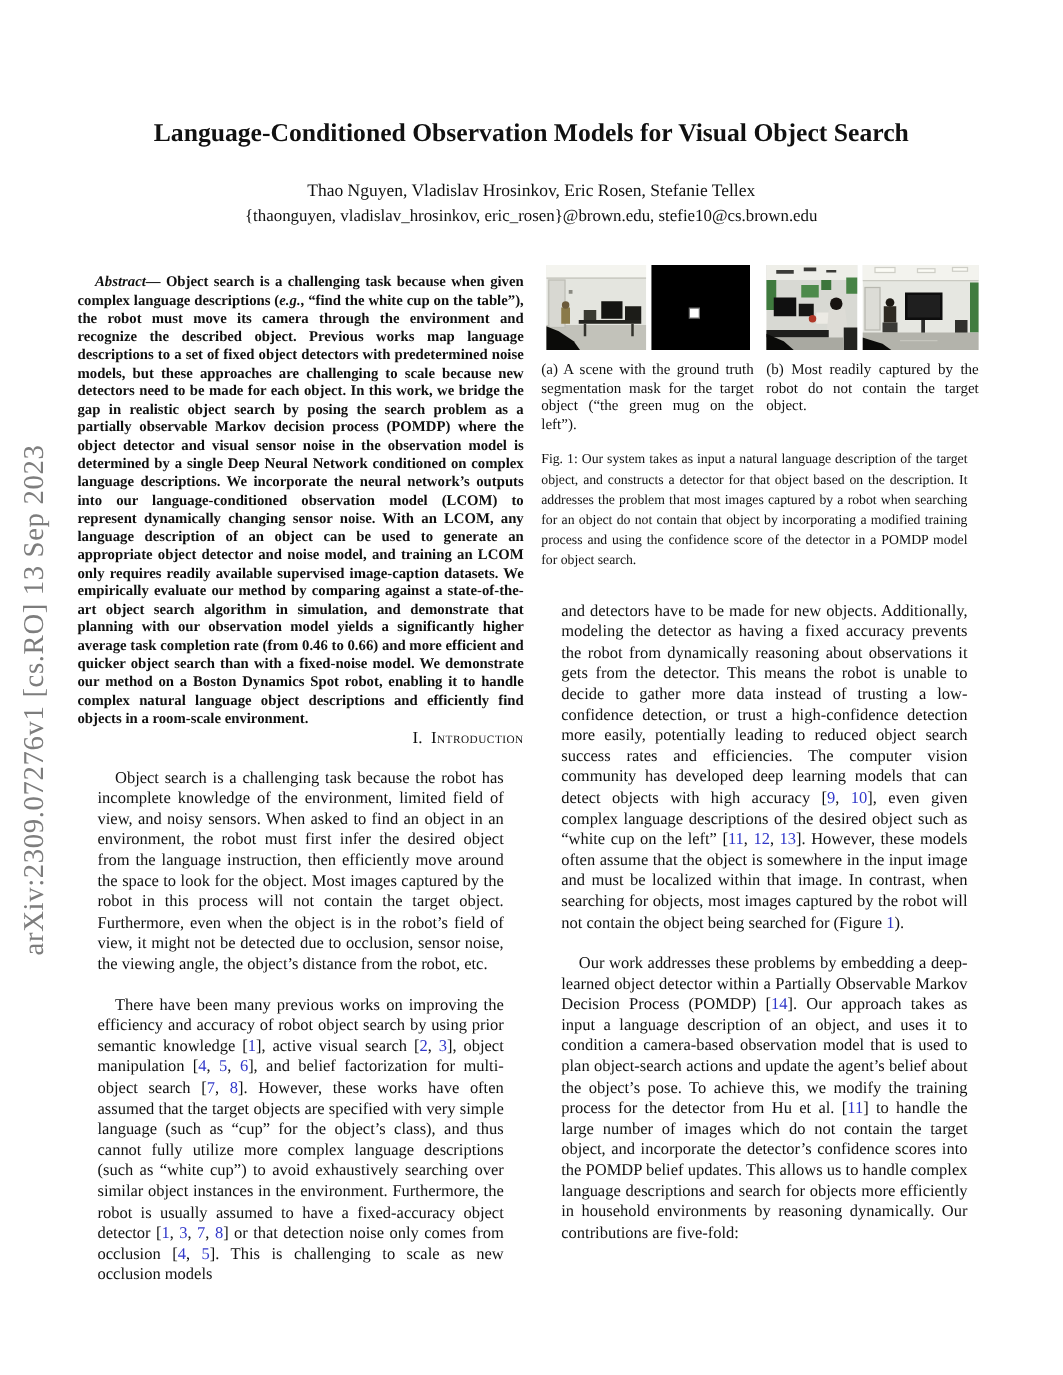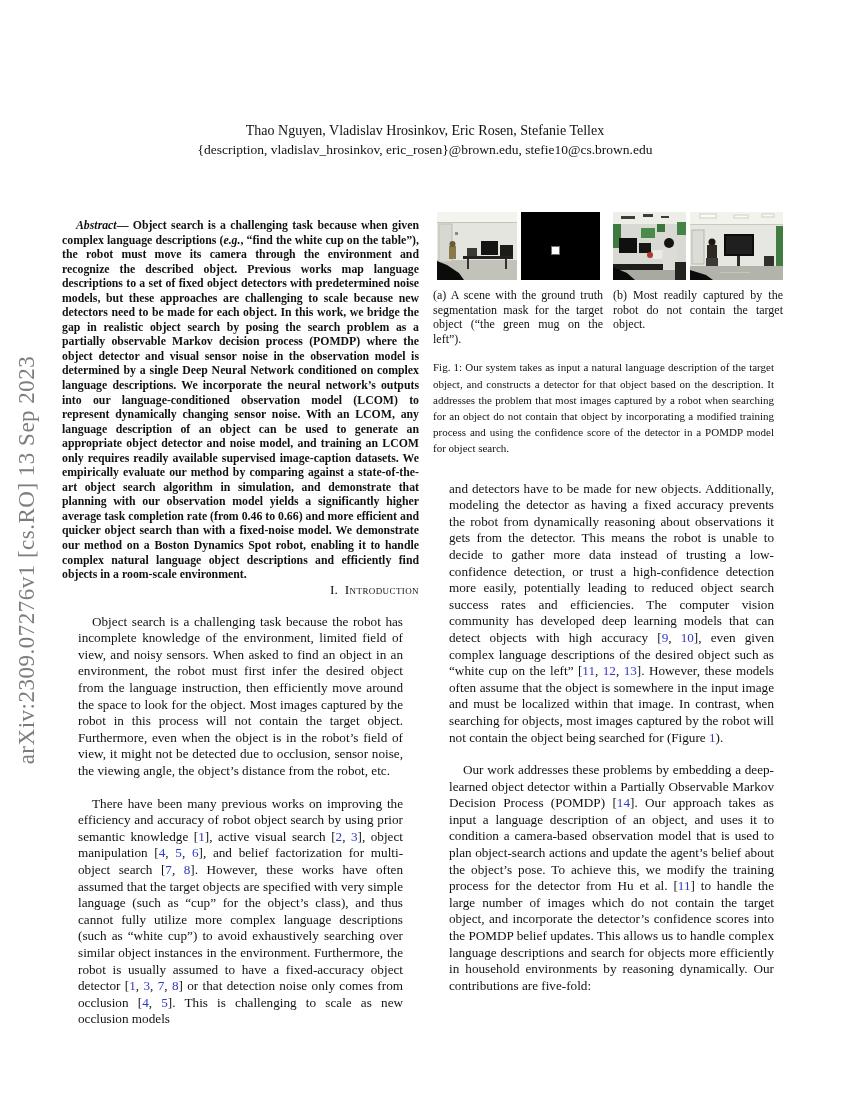--- a/index.html
+++ b/index.html
@@ -48,22 +48,23 @@
   .figcap { margin:13px 16px 0 0; font-size:11px; line-height:16.2px; text-align:justify; }
   .rc-para1 { margin-top:0; }
   .rc-para2 { margin-top:0; }
 </style>
 </head>
 <body>
 
 <div class="arxiv-vert">arXiv:2309.07276v1  [cs.RO]  13 Sep 2023</div>
 
 <header>
+  <h1 class="title">Language-Conditioned Observation Models for Visual Object Search</h1>
   <div class="authors">Thao Nguyen, Vladislav Hrosinkov, Eric Rosen, Stefanie Tellex</div>
-  <div class="emails">{description, vladislav_hrosinkov, eric_rosen}@brown.edu, stefie10@cs.brown.edu</div>
+  <div class="emails">{thaonguyen, vladislav_hrosinkov, eric_rosen}@brown.edu, stefie10@cs.brown.edu</div>
 </header>
 
 <div class="col col-left">
   <p class="abstract"><span class="ital">Abstract</span><span>— Object search is a challenging task because when given complex language descriptions (</span><span class="ital">e.g.</span><span>, “find the white cup on the table”), the robot must move its camera through the environment and recognize the described object. Previous works map language descriptions to a set of fixed object detectors with predetermined noise models, but these approaches are challenging to scale because new detectors need to be made for each object. In this work, we bridge the gap in realistic object search by posing the search problem as a partially observable Markov decision process (POMDP) where the object detector and visual sensor noise in the observation model is determined by a single Deep Neural Network conditioned on complex language descriptions. We incorporate the neural network’s outputs into our language-conditioned observation model (LCOM) to represent dynamically changing sensor noise. With an LCOM, any language description of an object can be used to generate an appropriate object detector and noise model, and training an LCOM only requires readily available supervised image-caption datasets. We empirically evaluate our method by comparing against a state-of-the-art object search algorithm in simulation, and demonstrate that planning with our observation model yields a significantly higher average task completion rate (from 0.46 to 0.66) and more efficient and quicker object search than with a fixed-noise model. We demonstrate our method on a Boston Dynamics Spot robot, enabling it to handle complex natural language object descriptions and efficiently find objects in a room-scale environment.</span></p>
 
   <h2 class="sec"><span>I.</span>&nbsp;&nbsp;<span class="sc">Introduction</span></h2>
 
   <p class="body indent"><span>Object search is a challenging task because the robot has incomplete knowledge of the environment, limited field of view, and noisy sensors. When asked to find an object in an environment, the robot must first infer the desired object from the language instruction, then efficiently move around the space to look for the object. Most images captured by the robot in this process will not contain the target object. Furthermore, even when the object is in the robot’s field of view, it might not be detected due to occlusion, sensor noise, the viewing angle, the object’s distance from the robot, etc.</span></p>
   <p class="body indent"><span>There have been many previous works on improving the efficiency and accuracy of robot object search by using prior semantic knowledge [</span><span class="cite">1</span><span>], active visual search [</span><span class="cite">2</span><span>, </span><span class="cite">3</span><span>], object manipulation [</span><span class="cite">4</span><span>, </span><span class="cite">5</span><span>, </span><span class="cite">6</span><span>], and belief factorization for multi-object search [</span><span class="cite">7</span><span>, </span><span class="cite">8</span><span>]. However, these works have often assumed that the target objects are specified with very simple language (such as “cup” for the object’s class), and thus cannot fully utilize more complex language descriptions (such as “white cup”) to avoid exhaustively searching over similar object instances in the environment. Furthermore, the robot is usually assumed to have a fixed-accuracy object detector [</span><span class="cite">1</span><span>, </span><span class="cite">3</span><span>, </span><span class="cite">7</span><span>, </span><span class="cite">8</span><span>] or that detection noise only comes from occlusion [</span><span class="cite">4</span><span>, </span><span class="cite">5</span><span>]. This is challenging to scale as new occlusion models</span></p>
 </div>

